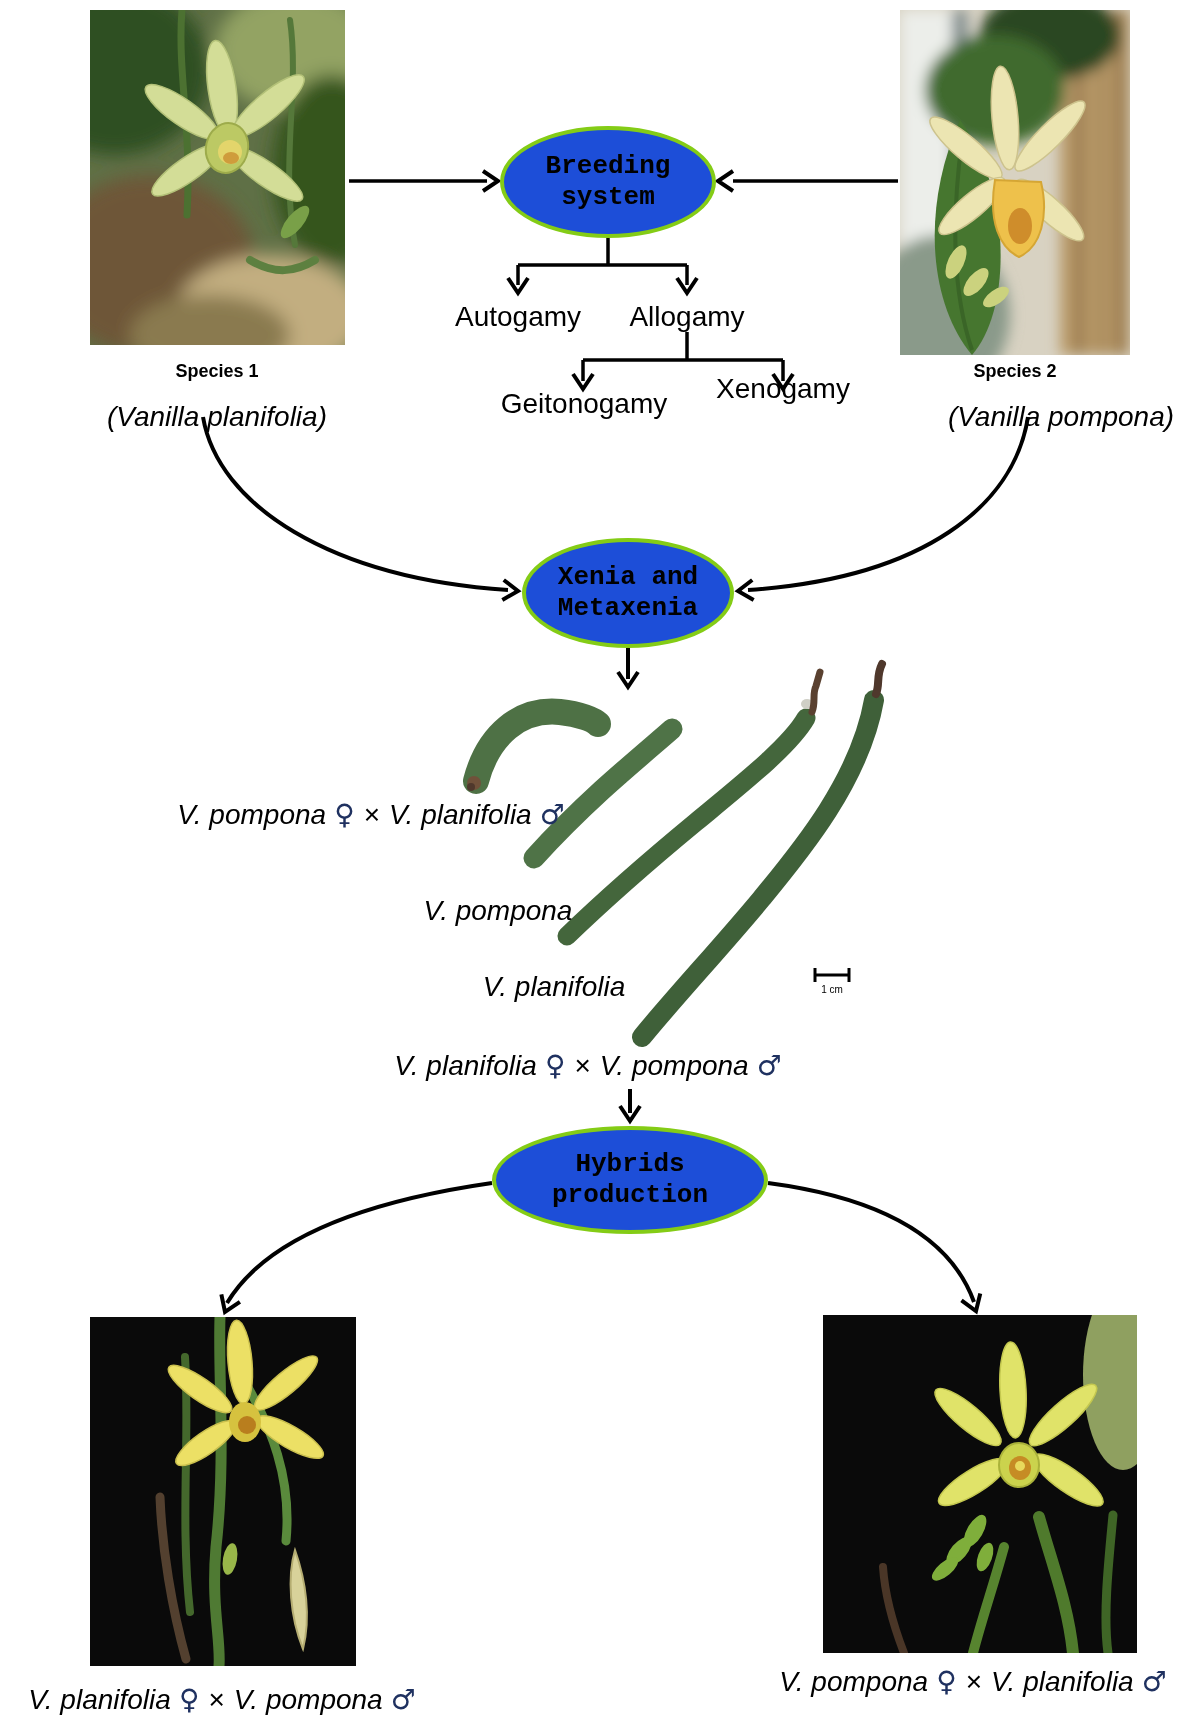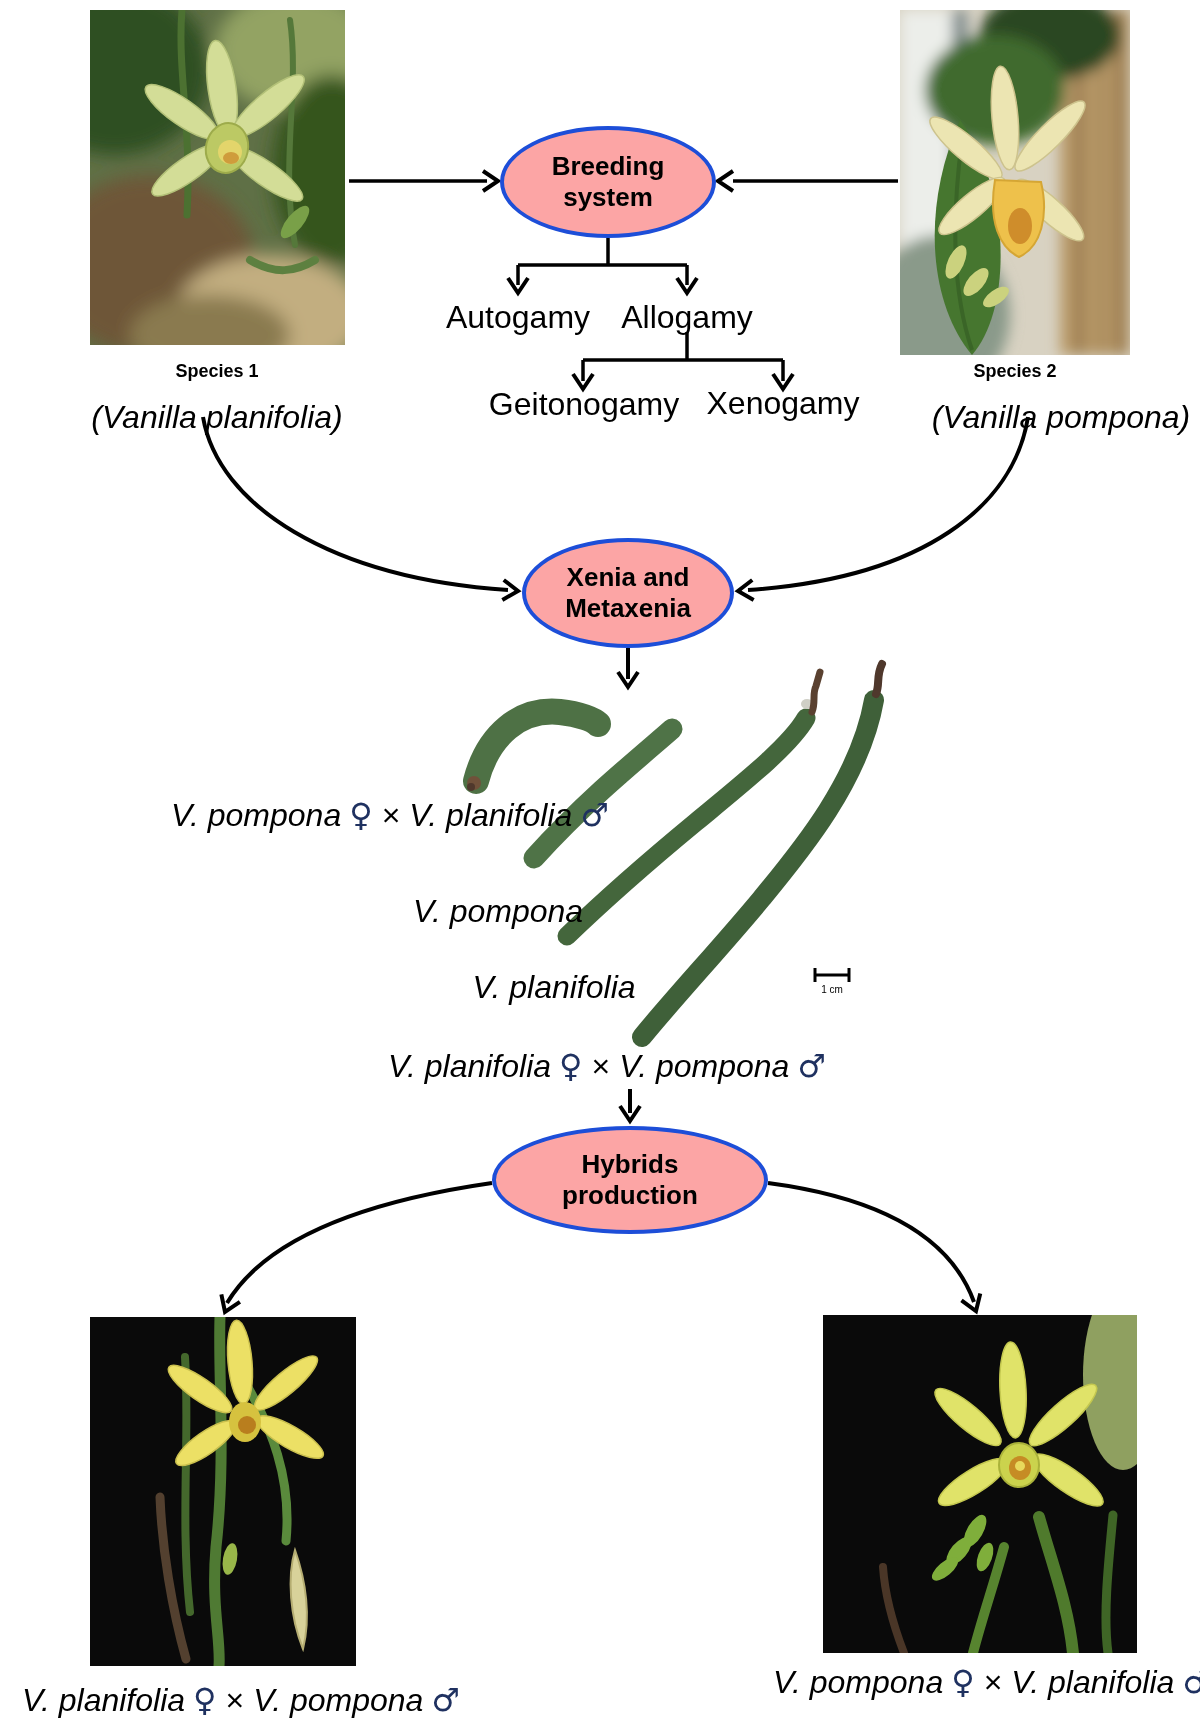--- a/index.html
+++ b/index.html
@@ -1,22 +1,22 @@
 <!DOCTYPE html>
 <html><head>
 <meta charset="utf-8">
 <style>
   html,body{margin:0;padding:0;background:#ffffff;}
   #fig{position:relative;width:1200px;height:1733px;background:#fff;
        font-family:"Liberation Sans","DejaVu Sans",sans-serif;color:#000;overflow:hidden;}
   .layer{position:absolute;left:0;top:0;width:1200px;height:1733px;}
   .node{position:absolute;display:flex;flex-direction:column;align-items:center;justify-content:center;
-        border:4px solid #1d4ed8;border-radius:50%;background:#fca5a5;box-sizing:border-box;
-        font-weight:bold;font-size:26px;line-height:1.2;text-align:center;}
-  .lbl{position:absolute;text-align:center;font-size:32px;line-height:30px;height:30px;white-space:nowrap;}
+        border:4px solid #84cc16;border-radius:50%;background:#1d4ed8;box-sizing:border-box;
+        font-weight:bold;font-size:26px;line-height:1.2;text-align:center;font-family:Liberation Mono, monospace;}
+  .lbl{position:absolute;text-align:center;font-size:28px;line-height:30px;height:30px;white-space:nowrap;}
   .bold{font-weight:bold;font-size:18px;}
   .it{font-style:italic;margin-top:15px;}
   .sym{font-style:normal;color:#1f3160;font-family:"DejaVu Sans",sans-serif;margin-left:8px;}
   .x{font-style:normal;margin:0 9px;}
   .small{font-size:10px;line-height:18px;height:18px;}
   .photo{position:absolute;display:block;}
 </style>
 </head>
 <body>
 
@@ -249,21 +249,21 @@
     <span>Metaxenia</span>
   </div>
   <div class="node" style="left:492px;top:1126px;width:276px;height:108px">
     <span>Hybrids</span>
     <span>production</span>
   </div>
 
   <div class="lbl" style="left:418px;top:302px;width:200px">Autogamy</div>
   <div class="lbl" style="left:587px;top:302px;width:200px">Allogamy</div>
   <div class="lbl" style="left:484px;top:389px;width:200px">Geitonogamy</div>
-  <div class="lbl" style="left:683px;top:388px;width:200px">Xenogamy</div>
+  <div class="lbl" style="left:683px;top:374px;width:200px">Xenogamy</div>
 
   <div class="lbl bold" style="left:87px;top:356px;width:260px">Species 1</div>
   <div class="lbl it" style="left:87px;top:387px;width:260px">(Vanilla planifolia)</div>
   <div class="lbl bold" style="left:885px;top:356px;width:260px">Species 2</div>
   <div class="lbl it" style="left:931px;top:387px;width:260px">(Vanilla pompona)</div>
 
   <div class="lbl" style="left:171px;top:800px;width:400px">
     <span class="it">V. pompona</span><span class="sym">♀</span><span class="x">×</span><span class="it">V. planifolia</span><span class="sym">♂</span>
   </div>
   <div class="lbl it" style="left:398px;top:881px;width:200px">V. pompona</div>

